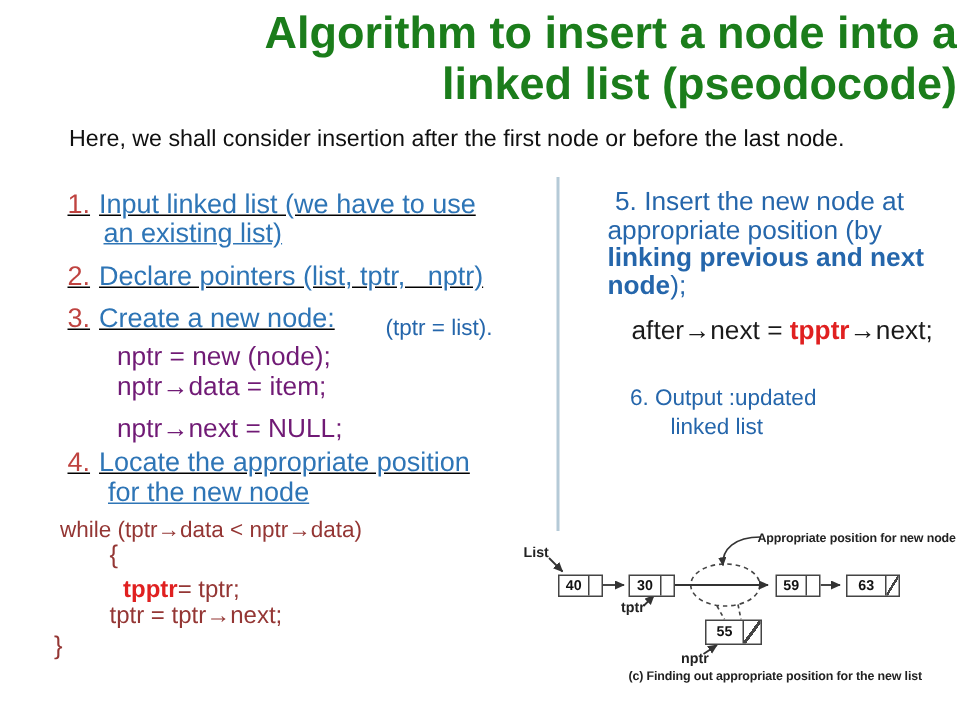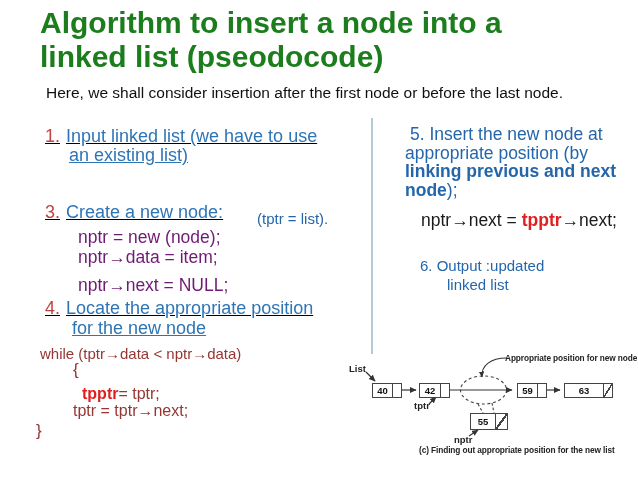--- a/index.html
+++ b/index.html
@@ -3,21 +3,21 @@
 <meta charset="utf-8">
 <style>
   html,body{margin:0;padding:0;background:#888;}
   .slide{
     position:relative; width:638px; height:478px; background:#ffffff;
     font-family:"Liberation Sans", sans-serif; overflow:hidden; margin:0 auto;
   }
   .abs{position:absolute; white-space:pre;}
   
   .title-line{
-    position:absolute; left:0; right:0; text-align:left;
+    position:absolute; left:0; right:0; text-align:right;
     color:#1b7d1b; font-weight:bold; font-size:30px; line-height:34px;
     letter-spacing:0px;
     padding-left:40px;
   }
   .subtitle{ left:46px; top:84px; font-size:15.5px; color:#101010; }
   
   .divider{ position:absolute; left:371px; top:118px; width:2px; height:236px; background:#b5cad7; }
   
   .item{ font-size:18px;text-decoration:underline; }
   .num{ color:#bf4340; margin-right:6px; }
@@ -56,40 +56,41 @@
   <div class="title-line" style="top:6px">Algorithm to insert a node into a</div>
   <div class="title-line" style="top:40px">linked list (pseodocode)</div>
 
   <div class="abs subtitle">Here, we shall consider insertion after the first node or before the last node.</div>
 
   <div class="divider"></div>
 
   <div class="abs item" style="left:45px; top:126px"><span class="num">1.</span><span class="blue">Input linked list (we have to use</span></div>
   <div class="abs item blue" style="left:69px; top:145px">an existing list)</div>
 
+  <div class="abs item" style="left:45px; top:174px"><span class="num">2.</span><span class="blue">Declare pointers (list, tptr,   nptr)</span></div>
 
   <div class="abs item" style="left:45px; top:202px"><span class="num">3.</span><span class="blue">Create a new node:</span></div>
   <div class="abs note" style="left:257px; top:210px">(tptr = list).</div>
 
   <div class="abs lcode" style="left:78px; top:227px">nptr = new (node);</div>
   <div class="abs lcode" style="left:78px; top:247px">nptr→data = item;</div>
   <div class="abs lcode" style="left:78px; top:275px">nptr→next = NULL;</div>
 
   <div class="abs item" style="left:45px; top:298px"><span class="num">4.</span><span class="blue">Locate the appropriate position</span></div>
   <div class="abs item blue" style="left:72px; top:318px">for the new node</div>
 
   <div class="abs lsmall" style="left:40px; top:345px">while (tptr→data &lt; nptr→data)</div>
   <div class="abs brace" style="left:73px; top:360px">{</div>
   <div class="abs lmed" style="left:82px; top:385px"><span class="redbold">tpptr</span><span class="maroon">= tptr;</span></div>
   <div class="abs lmed maroon" style="left:73px; top:402px">tptr = tptr→next;</div>
   <div class="abs brace" style="left:36px; top:421px">}</div>
 
   <div class="abs r-item5"><span>5. Insert the new node at appropriate position (by </span><b>linking previous and next node</b><span>);</span></div>
 
-  <div class="abs rcode"><div><span>nptr→next = </span><span class="redbold">tpptr</span><span>→next;</span></div></div>
+  <div class="abs rcode"><div><span>after→next = </span><span class="redbold">tpptr</span><span>→next;</span></div></div>
 
   <div class="abs r-item6" style="left:420px; top:257px">6. Output :updated</div>
   <div class="abs r-item6" style="left:447px; top:276px">linked list</div>
 
   <div class="diagram">
     <svg width="298" height="128" viewBox="0 0 298 128">
       <defs>
         <marker id="ah" markerWidth="8" markerHeight="8" refX="5" refY="2.5" orient="auto">
           <path d="M0,0 L5.5,2.5 L0,5 z" fill="#333"></path>
         </marker>
@@ -116,28 +117,28 @@
     <div class="dlabel" style="left:74px; top:50px">tptr</div>
     <div class="dlabel" style="left:114px; top:84px">nptr</div>
     <div class="dnote" style="left:165px; top:3px">Appropriate position for new node</div>
     <div class="dnote" style="left:79px; top:95px">(c) Finding out appropriate position for the new list</div>
 
     <div class="node" style="left:32px;  top:33px; width:30px; height:15px">
         <div class="val">40</div>
         <div class="ptr"></div>
       </div>
     <div class="node" style="left:79px;  top:33px; width:31px; height:15px">
-        <div class="val">42</div>
+        <div class="val">30</div>
         <div class="ptr"></div>
       </div>
     <div class="node" style="left:177px; top:33px; width:30px; height:15px">
         <div class="val">59</div>
         <div class="ptr"></div>
       </div>
-    <div class="node" style="left:224px; top:33px; width:49px; height:15px">
+    <div class="node" style="left:224px; top:33px; width:36px; height:15px">
         <div class="val">63</div>
         <div class="ptr null"></div>
       </div>
     <div class="node" style="left:130px; top:63px; width:38px; height:17px">
         <div class="val">55</div>
         <div class="ptr null" style="width:11px"></div>
       </div>
   </div>
 
 </div>

